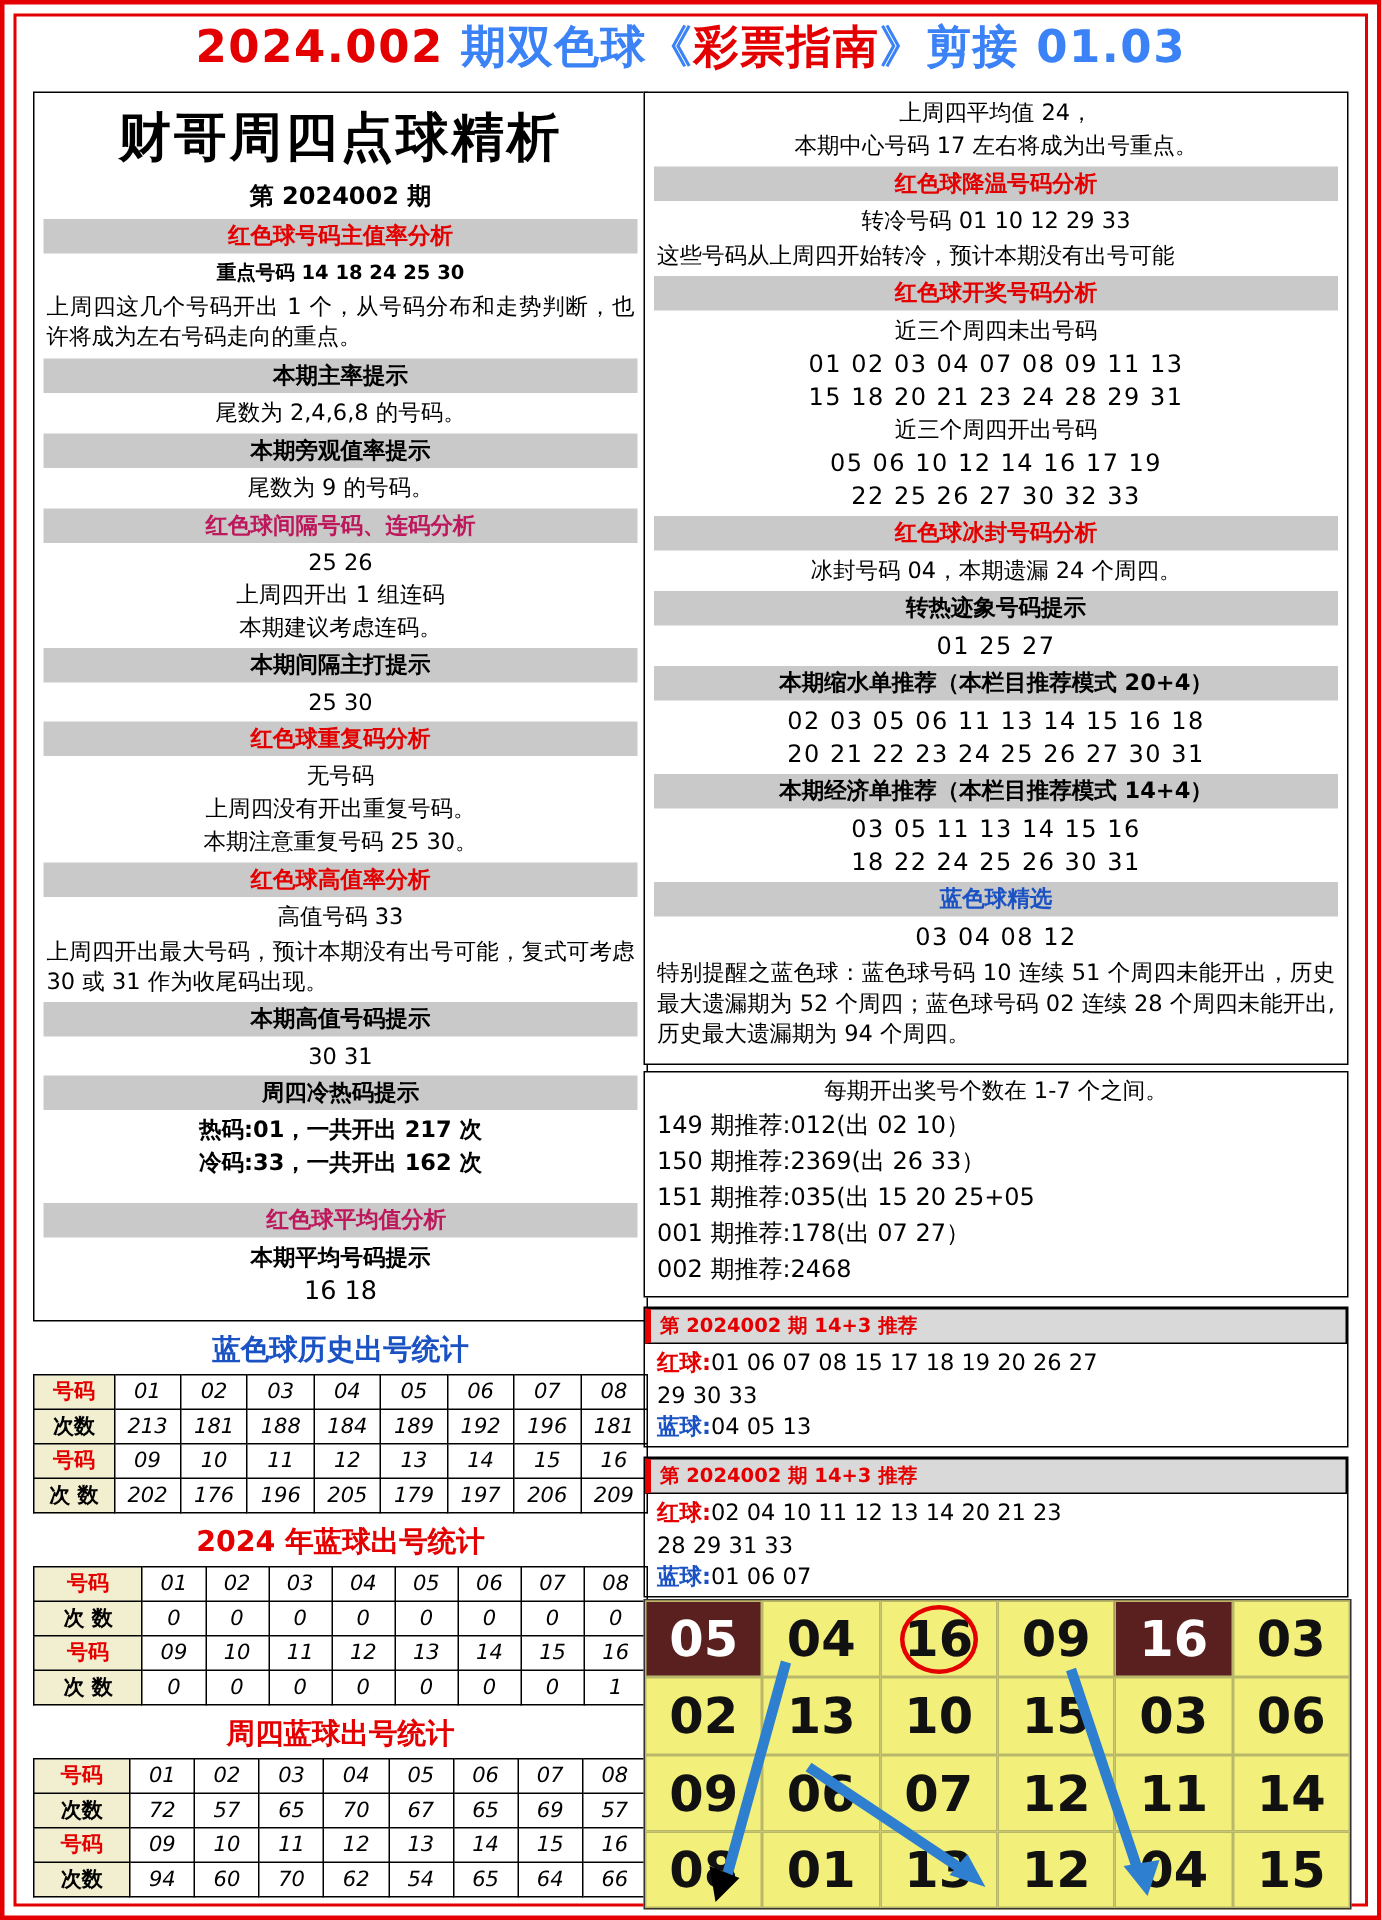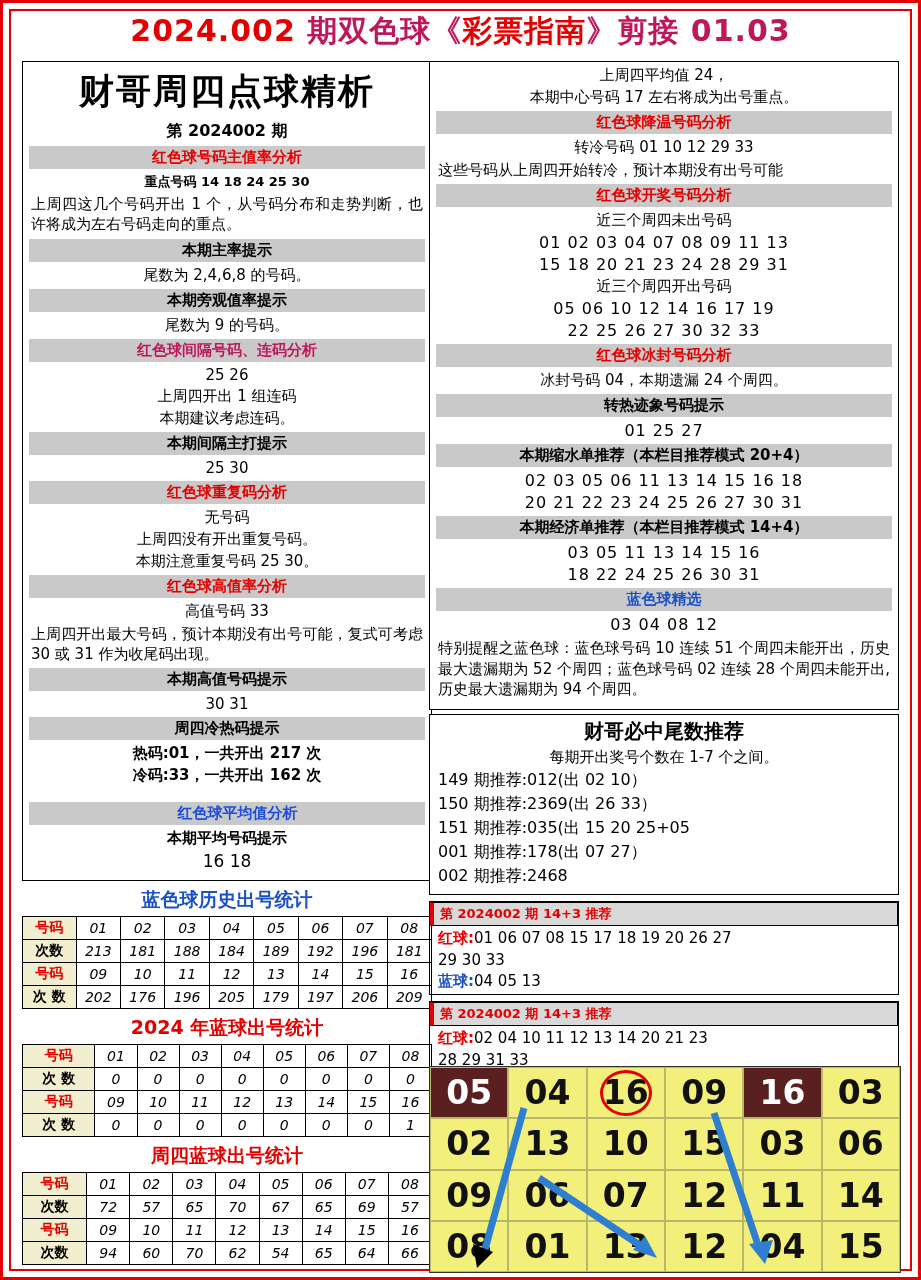--- a/index.html
+++ b/index.html
@@ -3,21 +3,21 @@
 <meta charset="utf-8">
 <style>
   html,body{margin:0;padding:0;background:#ffffff;}
   body{font-family:"DejaVu Sans","Liberation Sans",sans-serif;}
   #page{width:921px;height:1280px;position:relative;background:#fff;box-sizing:border-box;border:3px solid #e40000;overflow:hidden;}
   .inner{position:absolute;left:6px;top:6px;right:6px;bottom:6px;border:2px solid #e40000;box-sizing:border-box;}
   
   .header{position:absolute;left:0;top:0;width:100%;height:56px;display:flex;align-items:center;justify-content:center;}
   .header .h1{font-size:30px;font-weight:bold;letter-spacing:1px;white-space:nowrap;}
   .red{color:#e40000;}
-  .blk{color:#be185d;}
+  .blk{color:#3b82f6;}
   
   .cols{position:absolute;left:8px;top:58px;right:8px;bottom:4px;}
   .colL{position:absolute;left:11px;top:0;width:410px;}
   .colR{position:absolute;left:418px;top:0;width:470px;}
   .panel{border:1px solid #000;background:#fff;box-sizing:border-box;}
   .bar{background:#c9c9c9;text-align:center;font-weight:bold;font-size:15px;padding:2px 0;margin:4px 6px;}
   .ctr{text-align:center;font-size:15px;margin:3px 0;}
   .just{font-size:15px;margin:3px 8px;text-align:justify;line-height:1.35;}
   .nums{text-align:center;font-size:16px;letter-spacing:1px;margin:3px 0;}
   .title-main{font-size:35px;font-weight:bold;text-align:center;padding:6px 0 2px;letter-spacing:2px;}
@@ -79,21 +79,21 @@
       <div class="ctr">本期注意重复号码 25 30。</div>
       <div class="bar" style="color:#e40000;">红色球高值率分析</div>
       <div class="ctr">高值号码 33</div>
       <div class="just">上周四开出最大号码，预计本期没有出号可能，复式可考虑 30 或 31 作为收尾码出现。</div>
       <div class="bar">本期高值号码提示</div>
       <div class="ctr">30 31</div>
       <div class="bar">周四冷热码提示</div>
       <div class="ctr" style="font-weight:bold;">热码:01，一共开出 217 次</div>
       <div class="ctr" style="font-weight:bold;">冷码:33，一共开出 162 次</div>
       <div style="height:10px"></div>
-      <div class="bar" style="color:#1d4ed8;padding-left:21px;">红色球平均值分析</div>
+      <div class="bar" style="color:#be185d;padding-left:21px;">红色球平均值分析</div>
       <div class="ctr" style="font-weight:bold;">本期平均号码提示</div>
       <div class="ctr" style="font-size:17px;">16  18</div>
     </div>
 
     <div>
       <div class="stat-title blue">蓝色球历史出号统计</div>
       <table>
         <tbody>
               <tr>
                 <td class="hd">号码</td>
@@ -271,21 +271,20 @@
       <div class="nums">20  21  22  23  24  25  26  27  30  31</div>
       <div class="bar">本期经济单推荐（本栏目推荐模式 14+4）</div>
       <div class="nums">03  05  11  13  14  15  16</div>
       <div class="nums">18  22  24  25  26  30  31</div>
       <div class="bar" style="color:#1a52c4;">蓝色球精选</div>
       <div class="nums">03  04  08  12</div>
       <div class="just" style="margin:4px 8px 6px;">特别提醒之蓝色球：蓝色球号码 10 连续 51 个周四未能开出，历史最大遗漏期为 52 个周四；蓝色球号码 02 连续 28 个周四未能开出,历史最大遗漏期为 94 个周四。</div>
     </div>
 
     <div class="panel" style="margin-top:4px;padding-bottom:4px;">
-      <div class="ctr" style="font-size:20px;font-weight:bold;">财哥必中尾数推荐</div>
       <div class="ctr">每期开出奖号个数在 1-7 个之间。</div>
       <div class="recline" style="font-size:16px;">149 期推荐:012(出 02  10）</div>
       <div class="recline" style="font-size:16px;">150 期推荐:2369(出 26  33）</div>
       <div class="recline" style="font-size:16px;">151 期推荐:035(出 15  20  25+05</div>
       <div class="recline" style="font-size:16px;">001 期推荐:178(出 07  27）</div>
       <div class="recline" style="font-size:16px;">002 期推荐:2468</div>
     </div>
 
     <div style="margin-top:6px;border:1px solid #000;">
       <div class="recbar">第 2024002 期 14+3 推荐</div>

